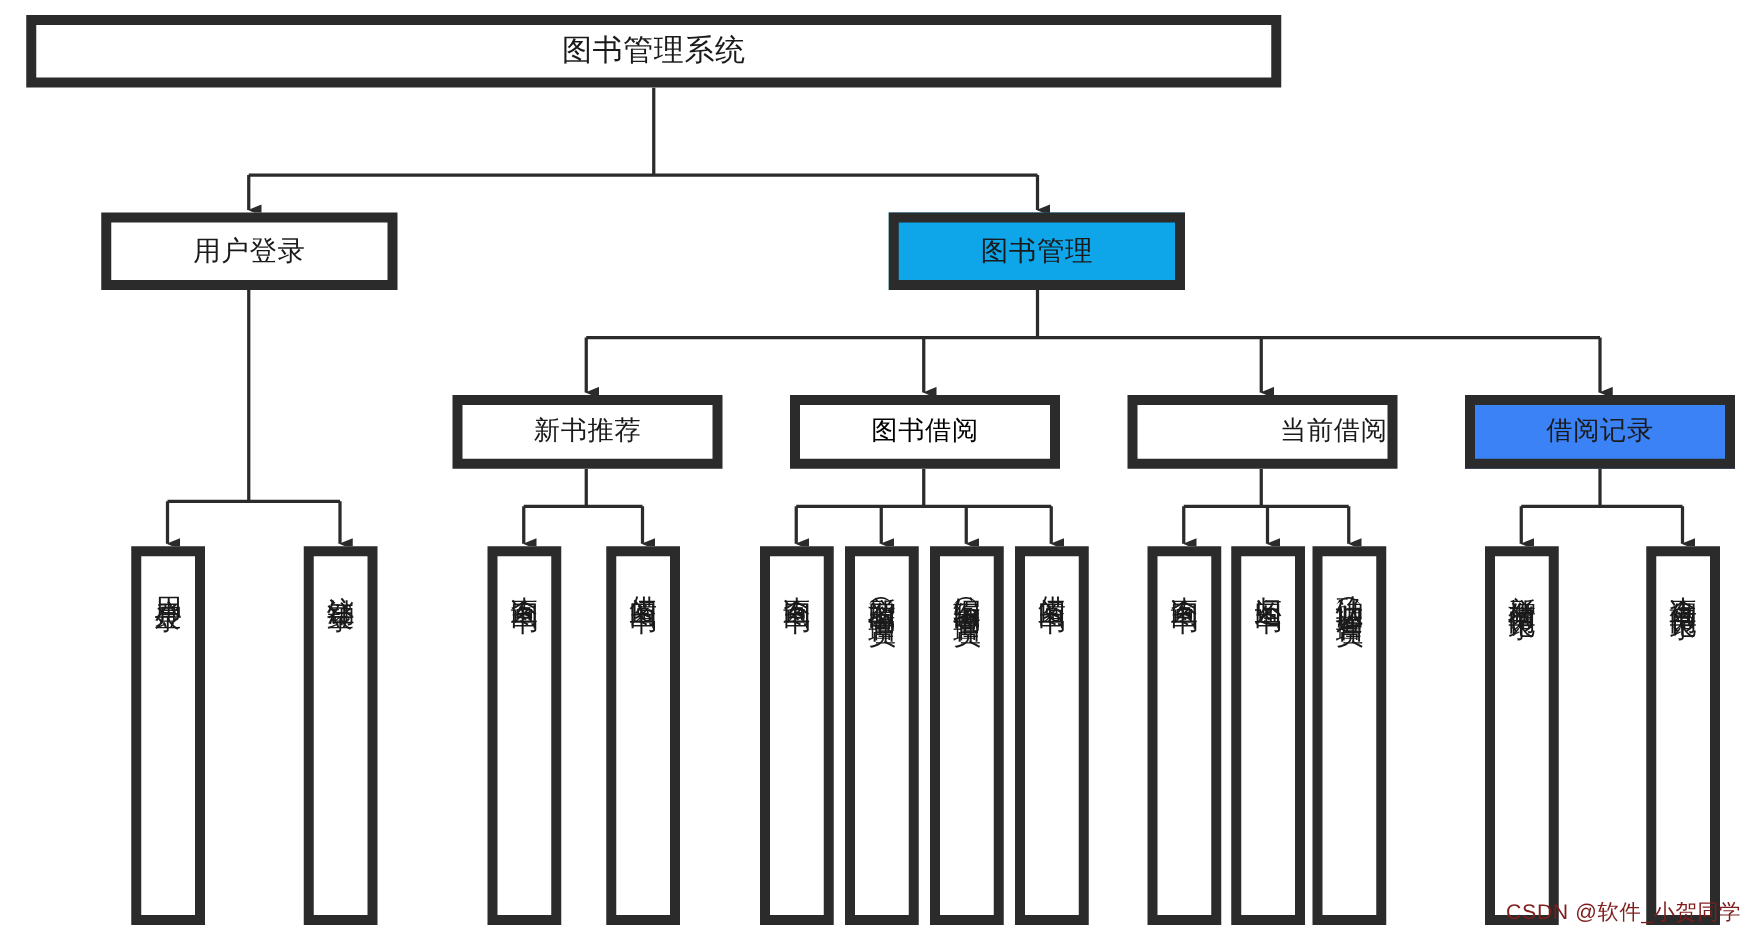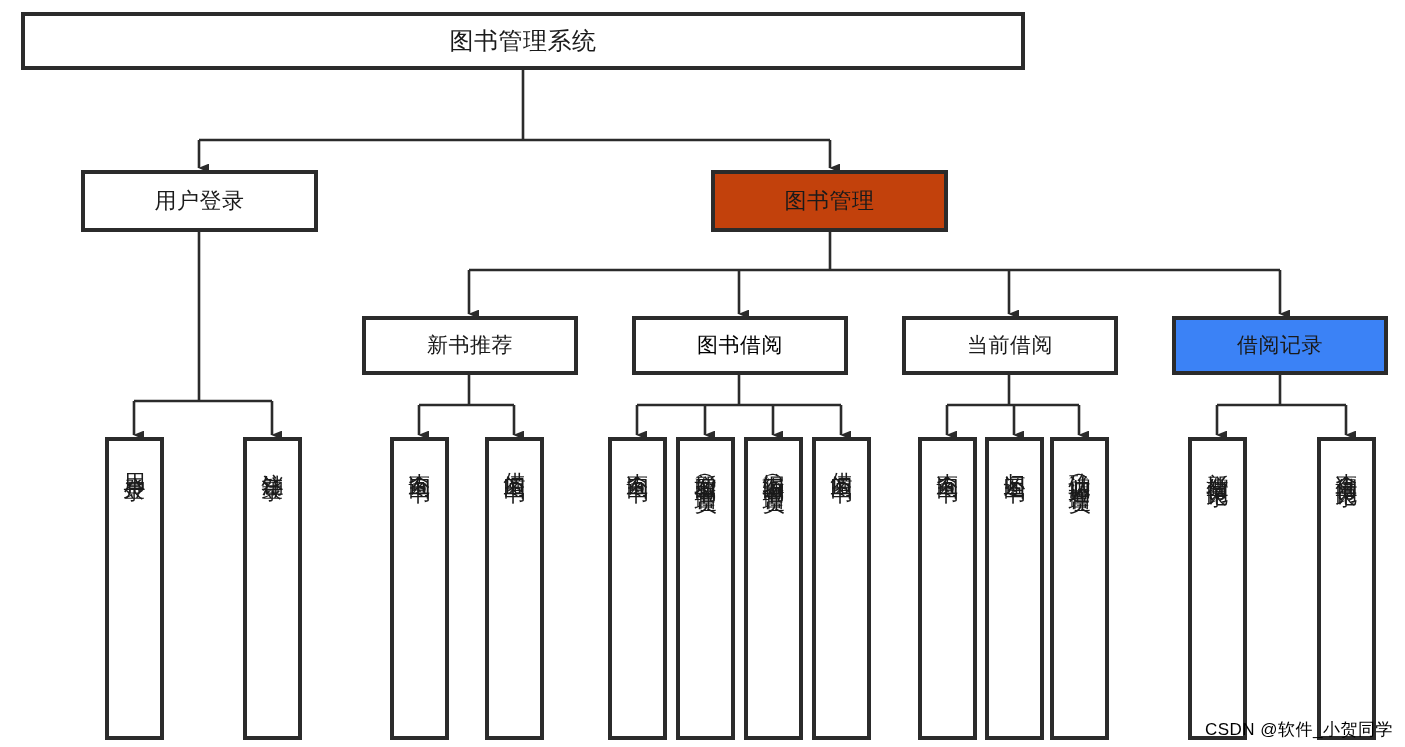--- a/index.html
+++ b/index.html
@@ -22,21 +22,21 @@
     position: absolute;
     left: 0;
     top: 0;
     width: 1405px;
     height: 747px;
   }
   .node-box {
     position: absolute;
     box-sizing: border-box;
     background: #ffffff;
-    border: 4px solid #701a75;
+    border: 8px solid #701a75;
     display: flex;
     align-items: center;
     justify-content: center;
     z-index: 5;
   }
   .node-label {
     color: #1a1a1a;
     text-align: center;
     line-height: 1.18;
     letter-spacing: 0.5px;
@@ -134,31 +134,31 @@
     </g>
   </svg>
 
   <div class="node-box lvl-root" style="left: 21px; top: 12px; width: 1004px; height: 58px; border-color: rgb(43, 43, 43); background: rgb(255, 255, 255);">
     <span class="node-label" style="color: rgb(26, 26, 26);">图书管理系统</span>
   </div>
 
   <div class="node-box lvl-2" style="left: 81px; top: 170px; width: 237px; height: 62px; border-color: rgb(43, 43, 43); background: rgb(255, 255, 255);">
     <span class="node-label" style="color: rgb(26, 26, 26);">用户登录</span>
   </div>
-  <div class="node-box lvl-2" style="left: 711px; top: 170px; width: 237px; height: 62px; border-color: rgb(43, 43, 43); background: #c2410c;">
+  <div class="node-box lvl-2" style="left: 711px; top: 170px; width: 237px; height: 62px; border-color: rgb(43, 43, 43); background: #0ea5e9;">
     <span class="node-label" style="color: rgb(26, 26, 26);">图书管理</span>
   </div>
 
   <div class="node-box lvl-3" style="left: 362px; top: 316px; width: 216px; height: 59px; border-color: rgb(43, 43, 43); background: rgb(255, 255, 255);">
     <span class="node-label" style="color: rgb(26, 26, 26);">新书推荐</span>
   </div>
   <div class="node-box lvl-3" style="left: 632px; top: 316px; width: 216px; height: 59px; border-color: rgb(43, 43, 43); background: rgb(255, 255, 255);">
     <span class="node-label" style="color: #000000;">图书借阅</span>
   </div>
-  <div class="node-box lvl-3" style="left: 902px; top: 316px; width: 216px; height: 59px; border-color: rgb(43, 43, 43); background: rgb(255, 255, 255);">
+  <div class="node-box lvl-3" style="left: 902px; top: 316px; width: 216px; height: 59px; border-color: rgb(43, 43, 43); background: rgb(255, 255, 255); justify-content: flex-end;">
     <span class="node-label" style="color: rgb(26, 26, 26);">当前借阅</span>
   </div>
   <div class="node-box lvl-3" style="left: 1172px; top: 316px; width: 216px; height: 59px; border-color: rgb(43, 43, 43); background: #3b82f6;">
     <span class="node-label" style="color: rgb(26, 26, 26);">借阅记录</span>
   </div>
 
   <div class="node-box leaf" style="left: 105px; top: 437px; width: 59px; height: 303px; border-color: rgb(43, 43, 43); background: rgb(255, 255, 255);">
     <span class="node-label" style="color: rgb(26, 26, 26);">用户登录</span>
   </div>
   <div class="node-box leaf" style="left: 243px; top: 437px; width: 59px; height: 303px; border-color: rgb(43, 43, 43); background: rgb(255, 255, 255);">
@@ -191,14 +191,14 @@
   <div class="node-box leaf" style="left: 1050px; top: 437px; width: 59px; height: 303px; border-color: rgb(43, 43, 43); background: rgb(255, 255, 255);">
     <span class="node-label" style="color: rgb(26, 26, 26);">确认归还（管理员）</span>
   </div>
   <div class="node-box leaf" style="left: 1188px; top: 437px; width: 59px; height: 303px; border-color: rgb(43, 43, 43); background: rgb(255, 255, 255);">
     <span class="node-label" style="color: rgb(26, 26, 26);">新增借阅记录</span>
   </div>
   <div class="node-box leaf" style="left: 1317px; top: 437px; width: 59px; height: 303px; border-color: rgb(43, 43, 43); background: rgb(255, 255, 255);">
     <span class="node-label" style="color: rgb(26, 26, 26);">查询借阅记录</span>
   </div>
 
-  <div id="watermark" style="color: #000000; margin-left: 42px;">CSDN @软件_小贺同学</div>
+  <div id="watermark" style="color: #7f1d1d; margin-left: 42px;">CSDN @软件_小贺同学</div>
 </div>
 
 </body></html>

